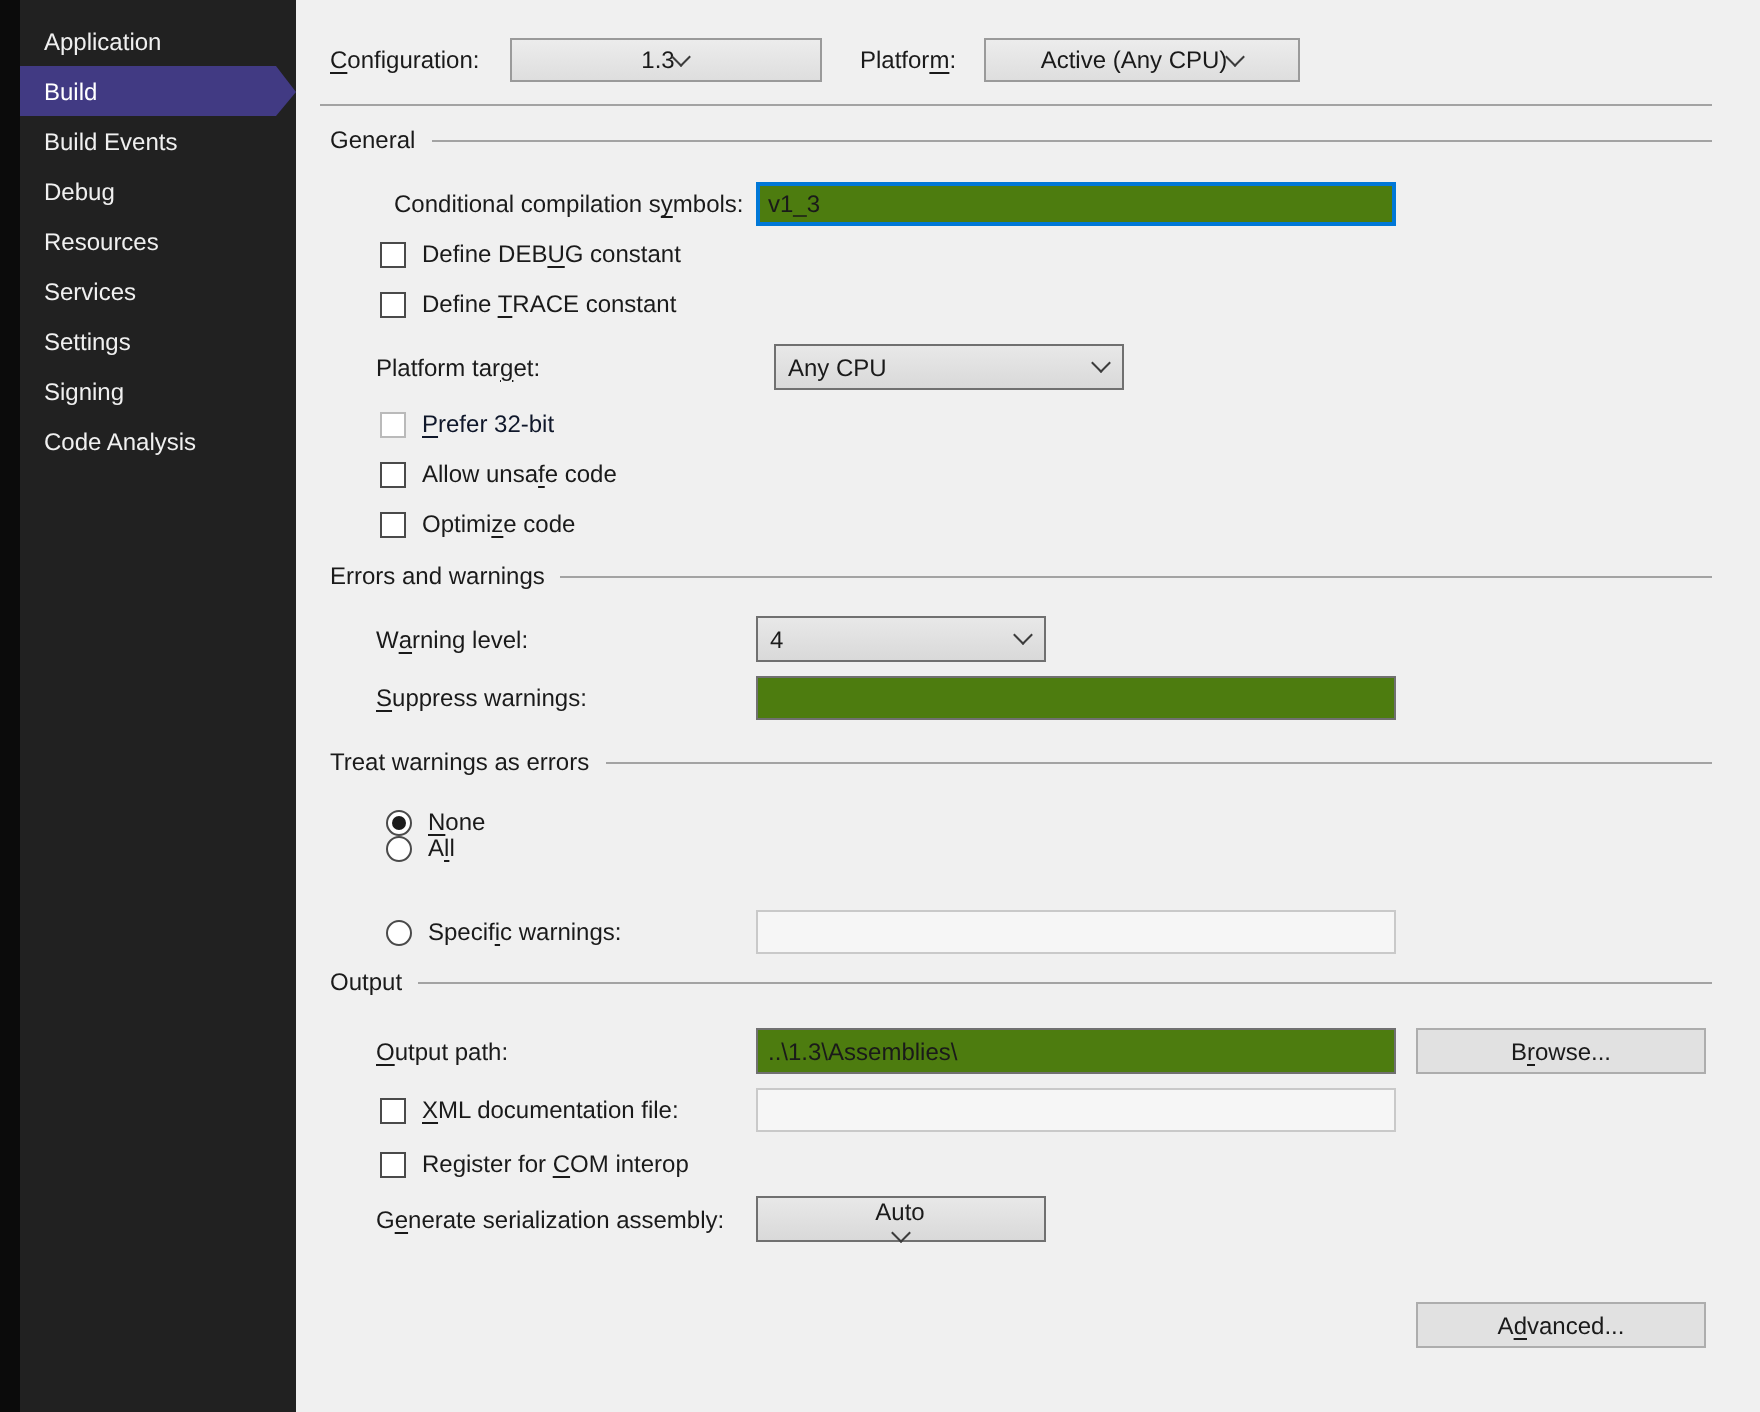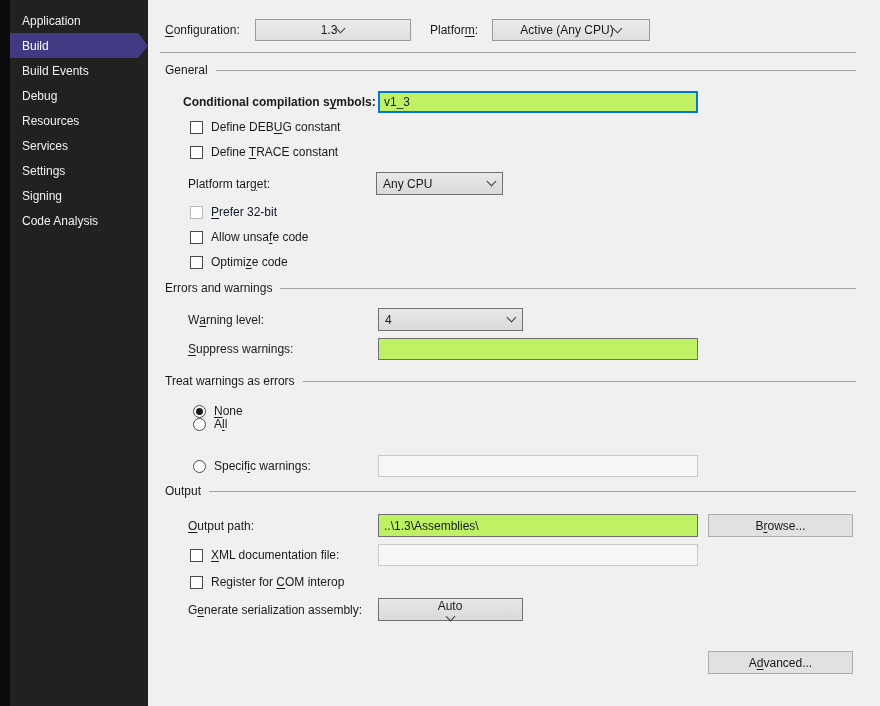--- a/index.html
+++ b/index.html
@@ -31,21 +31,21 @@
   .row { position:absolute; display:flex; align-items:center; }
   .sep { position:absolute; left:12px; right:24px; border-top:1px solid #a3a3a3; }
 
   .sec-head { position:absolute; left:17px; right:24px; display:flex; align-items:center; gap:8px; }
   .sec-head .line { flex:1; border-top:1px solid #a3a3a3; }
 
   u { text-underline-offset:2px; }
 
   
   input[type=text] {
-    height:22px; border:1px solid #707070; background:#bef264;
+    height:22px; border:1px solid #707070; background:#4d7c0f;
     font-family:inherit; font-size:12px; color:#1a1a1a; padding:0 5px; outline:none;
   }
   input.focused { border:1px solid #0078d7; box-shadow:inset 0 0 0 1px #0078d7; }
   input.disabled { background:#f6f6f6; border:1px solid #c9c9c9; }
 
   .combo {
     height:23px; background:linear-gradient(#e8e8e8,#d9d9d9); border:1px solid #707070;
     display:flex; align-items:center; justify-content:space-between;
     padding:0 7px 0 6px; cursor:default;
   }
@@ -116,21 +116,21 @@
       <span class="chev"></span>
     </div>
 
     <div class="sep" style="top:52px;"></div>
 
     <div class="sec-head" style="top:63px;">
       <span>General</span>
       <span class="line"></span>
     </div>
 
-    <div class="row" style="top:91px; left:35px; height:22px;font-weight:bold;">
+    <div class="row" style="top:91px; left:49px; height:22px;">
         <span>Conditional compilation s</span>
         <u>y</u>
         <span>mbols:</span>
       </div>
     <input type="text" class="focused" style="position: absolute; top: 91px; left: 230px; width: 320px;" value="v1_3">
 
     <div class="row" style="top:119px; left:42px; height:16px;">
       <span class="cb"></span>
       <span><span>Define DEB</span><u>U</u><span>G constant</span></span>
     </div>
@@ -138,21 +138,21 @@
     <div class="row" style="top:144px; left:42px; height:16px;">
       <span class="cb"></span>
       <span><span>Define </span><u>T</u><span>RACE constant</span></span>
     </div>
 
     <div class="row" style="top:172px; left:40px; height:23px;">
         <span>Platform tar</span>
         <u>g</u>
         <span>et:</span>
       </div>
-    <div class="row combo" style="top:172px; left:228px; width:127px;">
+    <div class="row combo" style="top:172px; left:239px; width:175px;">
       <span>Any CPU</span>
       <span class="chev"></span>
     </div>
 
     <div class="row" style="top:204px; left:42px; height:16px;">
       <span class="cb disabled"></span>
       <span class="lbl-disabled"><span></span><u>P</u><span>refer 32-bit</span></span>
     </div>
 
     <div class="row" style="top:229px; left:42px; height:16px;">

